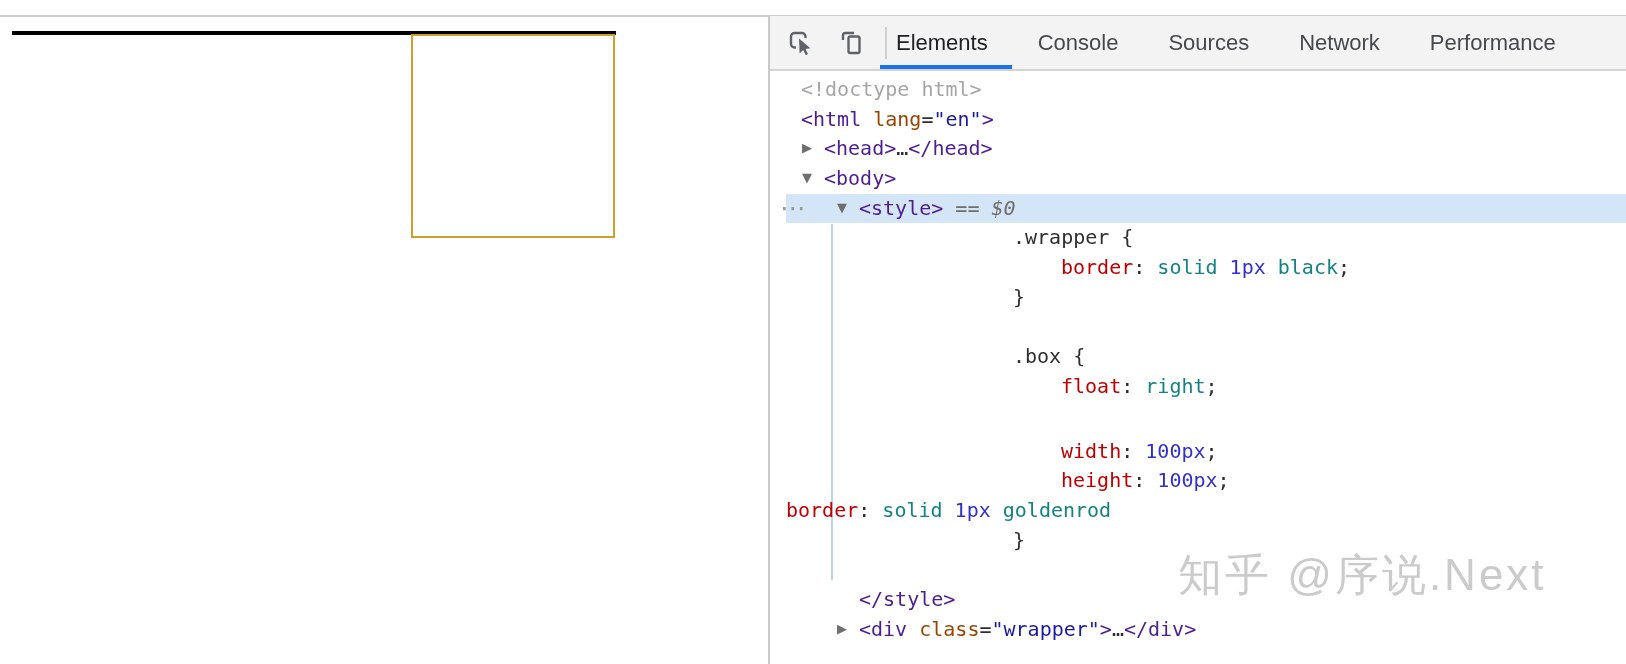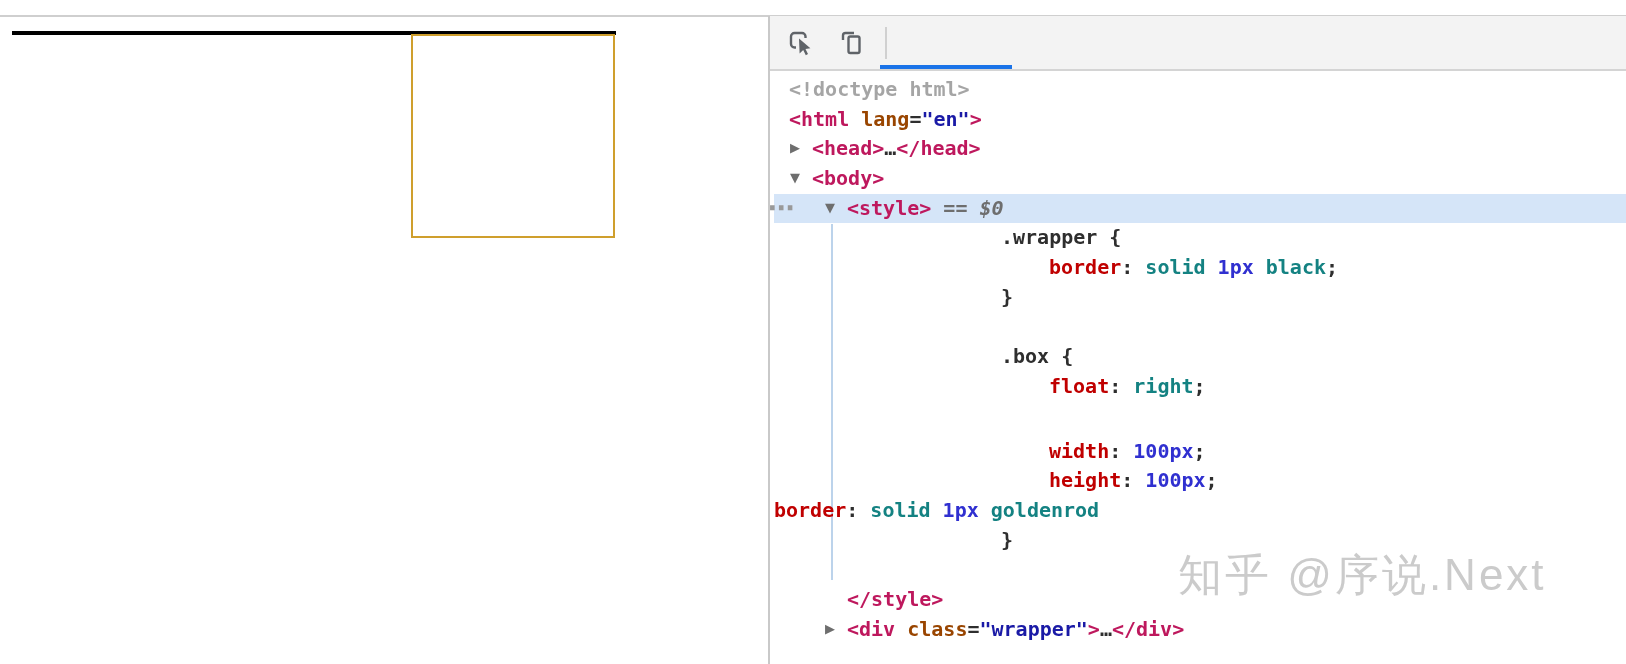--- a/index.html
+++ b/index.html
@@ -21,31 +21,31 @@
   .dt-icon{position:absolute;top:12px;width:30px;height:30px;}
   .icon-inspect{left:16px;}
   .icon-device{left:68px;}
   .dt-sep{position:absolute;left:115px;top:11px;width:2px;height:32px;background:#d0d0d0;}
   .dt-tabs{position:absolute;left:126px;top:0;height:53px;display:flex;gap:50px;align-items:center;}
   .tab{font-size:22px;color:#45494d;white-space:nowrap;}
   .tab.active{color:#202124;}
   .tab-underline{position:absolute;left:110px;top:49px;width:132px;height:4px;background:#1a73e8;}
 
   
-  .tree{position:absolute;left:4px;right:0;top:59px;
-        font-family:"DejaVu Sans Mono",monospace;font-size:20px;font-weight:bold;}
+  .tree{position:absolute;left:16px;right:0;top:59px;
+        font-family:"DejaVu Sans Mono",monospace;font-size:20px;}
   .row{position:relative;height:29.7px;line-height:29.7px;white-space:pre;}
   .row.hl{background:#d5e5f8;}
   .arrow{position:absolute;top:50%;transform:translateY(-54%);font-size:13px;color:#6e6e6e;
          font-family:"DejaVu Sans",sans-serif;}
   .dots{position:absolute;left:-6px;top:50%;transform:translateY(-52%);font-size:26px;color:#999;
         font-family:"DejaVu Sans",sans-serif;}
   .guide-line{position:absolute;left:61px;top:208px;width:2px;height:356px;background:#bcd3eb;}
 
-  .tk-tag{color:#be185d;}
+  .tk-tag{color:#4c1d95;}
   .tk-attr{color:#994500;}
   .tk-val{color:#1a1aa6;}
   .tk-gray{color:#a5a5a5;}
   .tk-txt{color:#2e2e2e;}
   .tk-prop{color:#c00000;}
   .tk-kw{color:#148282;}
   .tk-num{color:#3030d0;}
   .tk-meta{color:#6e6e6e;}
   .tk-metai{color:#6e6e6e;font-style:italic;}
 
@@ -69,20 +69,27 @@
     <div class="dt-toolbar">
       <svg class="dt-icon icon-inspect" viewBox="0 0 30 30">
         <path d="M19.5 10 V8.5 C19.5 6.6 17.9 5 16 5 H8.5 C6.6 5 5 6.6 5 8.5 V16 C5 17.9 6.6 19.5 8.5 19.5 H10" fill="none" stroke="#5f6368" stroke-width="2.4"></path>
         <polygon points="13,10.5 13.6,25.4 17.2,22 19.8,27.2 22,26 19.5,21 24.4,20.3" fill="#5f6368"></polygon>
       </svg>
       <svg class="dt-icon icon-device" viewBox="0 0 30 30">
         <path d="M5 12 V7.5 C5 6.1 6.1 5 7.5 5 H16" fill="none" stroke="#5f6368" stroke-width="2.4"></path>
         <rect x="10.5" y="8.5" width="11" height="16.5" rx="1.8" fill="#f3f3f3" stroke="#5f6368" stroke-width="2.4"></rect>
       </svg>
       <div class="dt-sep"></div>
+      <div class="dt-tabs">
+          <div class="tab active">Elements</div>
+          <div class="tab">Console</div>
+          <div class="tab">Sources</div>
+          <div class="tab">Network</div>
+          <div class="tab">Performance</div>
+        </div>
       <div class="tab-underline"></div>
     </div>
 
     <div class="guide-line"></div>
 
     <div class="tree">
         <div class="row" style="padding-left: 15px;"><span class="tk-gray">&lt;!doctype html&gt;</span></div>
         <div class="row" style="padding-left: 15px;"><span class="tk-tag">&lt;html </span><span class="tk-attr">lang</span><span class="tk-txt">=</span><span class="tk-val">"en"</span><span class="tk-tag">&gt;</span></div>
         <div class="row" style="padding-left: 38px;"><span class="arrow" style="left: 16px;">▶</span><span class="tk-tag">&lt;head&gt;</span><span class="tk-txt">…</span><span class="tk-tag">&lt;/head&gt;</span></div>
         <div class="row" style="padding-left: 38px;"><span class="arrow" style="left: 16px;">▼</span><span class="tk-tag">&lt;body&gt;</span></div>

